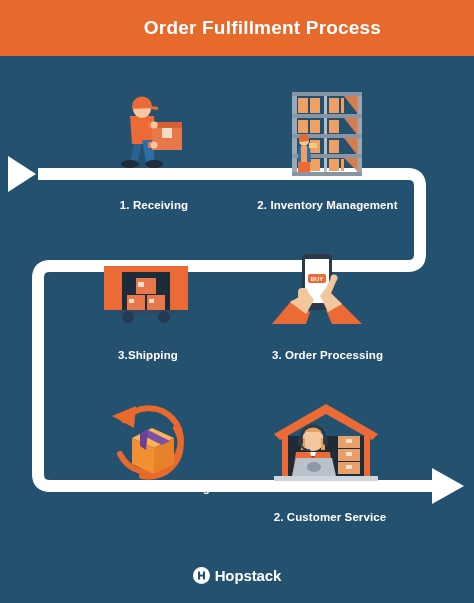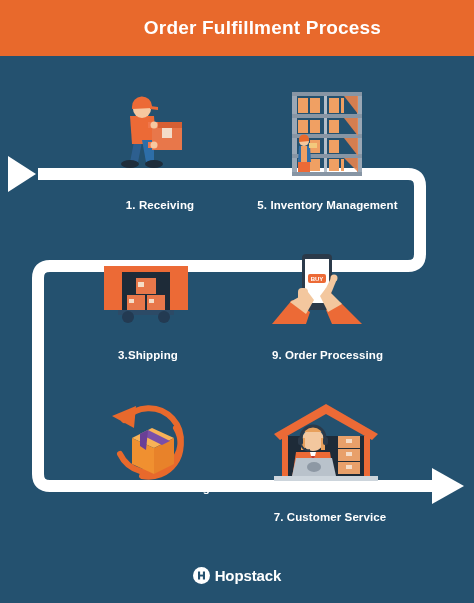--- a/index.html
+++ b/index.html
@@ -55,21 +55,21 @@
   
   .step-label {
     position: absolute;
     color: #ffffff;
     font-size: 11.5px;
     font-weight: bold;
     text-align: center;
     line-height: 1.35;
     letter-spacing: 0.1px;
   }
-  .lbl-1 { left: 70px;  top: 198px; width: 180px; }
+  .lbl-1 { left: 64px;  top: 198px; width: 180px; }
   .lbl-2 { left: 245px; top: 198px; width: 165px; }
   .lbl-3 { left: 240px; top: 348px; width: 175px; }
   .lbl-4 { left: 58px;  top: 348px; width: 180px; }
   .lbl-5 { left: 48px;  top: 481px; width: 200px; }
   .lbl-6 { left: 240px; top: 510px; width: 180px; }
 
   
   .illus {
     position: absolute;
   }
@@ -285,25 +285,25 @@
     <rect x="55" y="35" width="5" height="8" rx="2" fill="#2b3a4a"></rect>
     <path d="M33 43 Q37 50 42 48" fill="none" stroke="#2b3a4a" stroke-width="2"></path>
 
     <path d="M28 56 L64 56 L68 74 L24 74 Z" fill="#b9c2cb"></path>
     <ellipse cx="46" cy="65" rx="7" ry="5" fill="#8d98a4"></ellipse>
 
     <rect x="6" y="74" width="104" height="5" fill="#cdd5dc"></rect>
   </svg>
 
   <div class="step-label lbl-1">1.  Receiving</div>
-  <div class="step-label lbl-2">5. Inventory Management</div>
-  <div class="step-label lbl-3">9.  Order Processing</div>
+  <div class="step-label lbl-2">2. Inventory Management</div>
+  <div class="step-label lbl-3">3.  Order Processing</div>
   <div class="step-label lbl-4">3.Shipping</div>
   <div class="step-label lbl-5">5.  Returns Processing</div>
-  <div class="step-label lbl-6">7. Customer Service</div>
+  <div class="step-label lbl-6">2. Customer Service</div>
 
   <div class="footer">
     <div class="logo-wrap">
       <div class="logo-mark">
         <svg width="11" height="11" viewBox="0 0 11 11">
           <rect x="2" y="1.5" width="2.1" height="8" fill="#24516f"></rect>
           <rect x="6.9" y="1.5" width="2.1" height="8" fill="#24516f"></rect>
           <rect x="2" y="4.6" width="7" height="1.9" fill="#24516f"></rect>
         </svg>
       </div>

